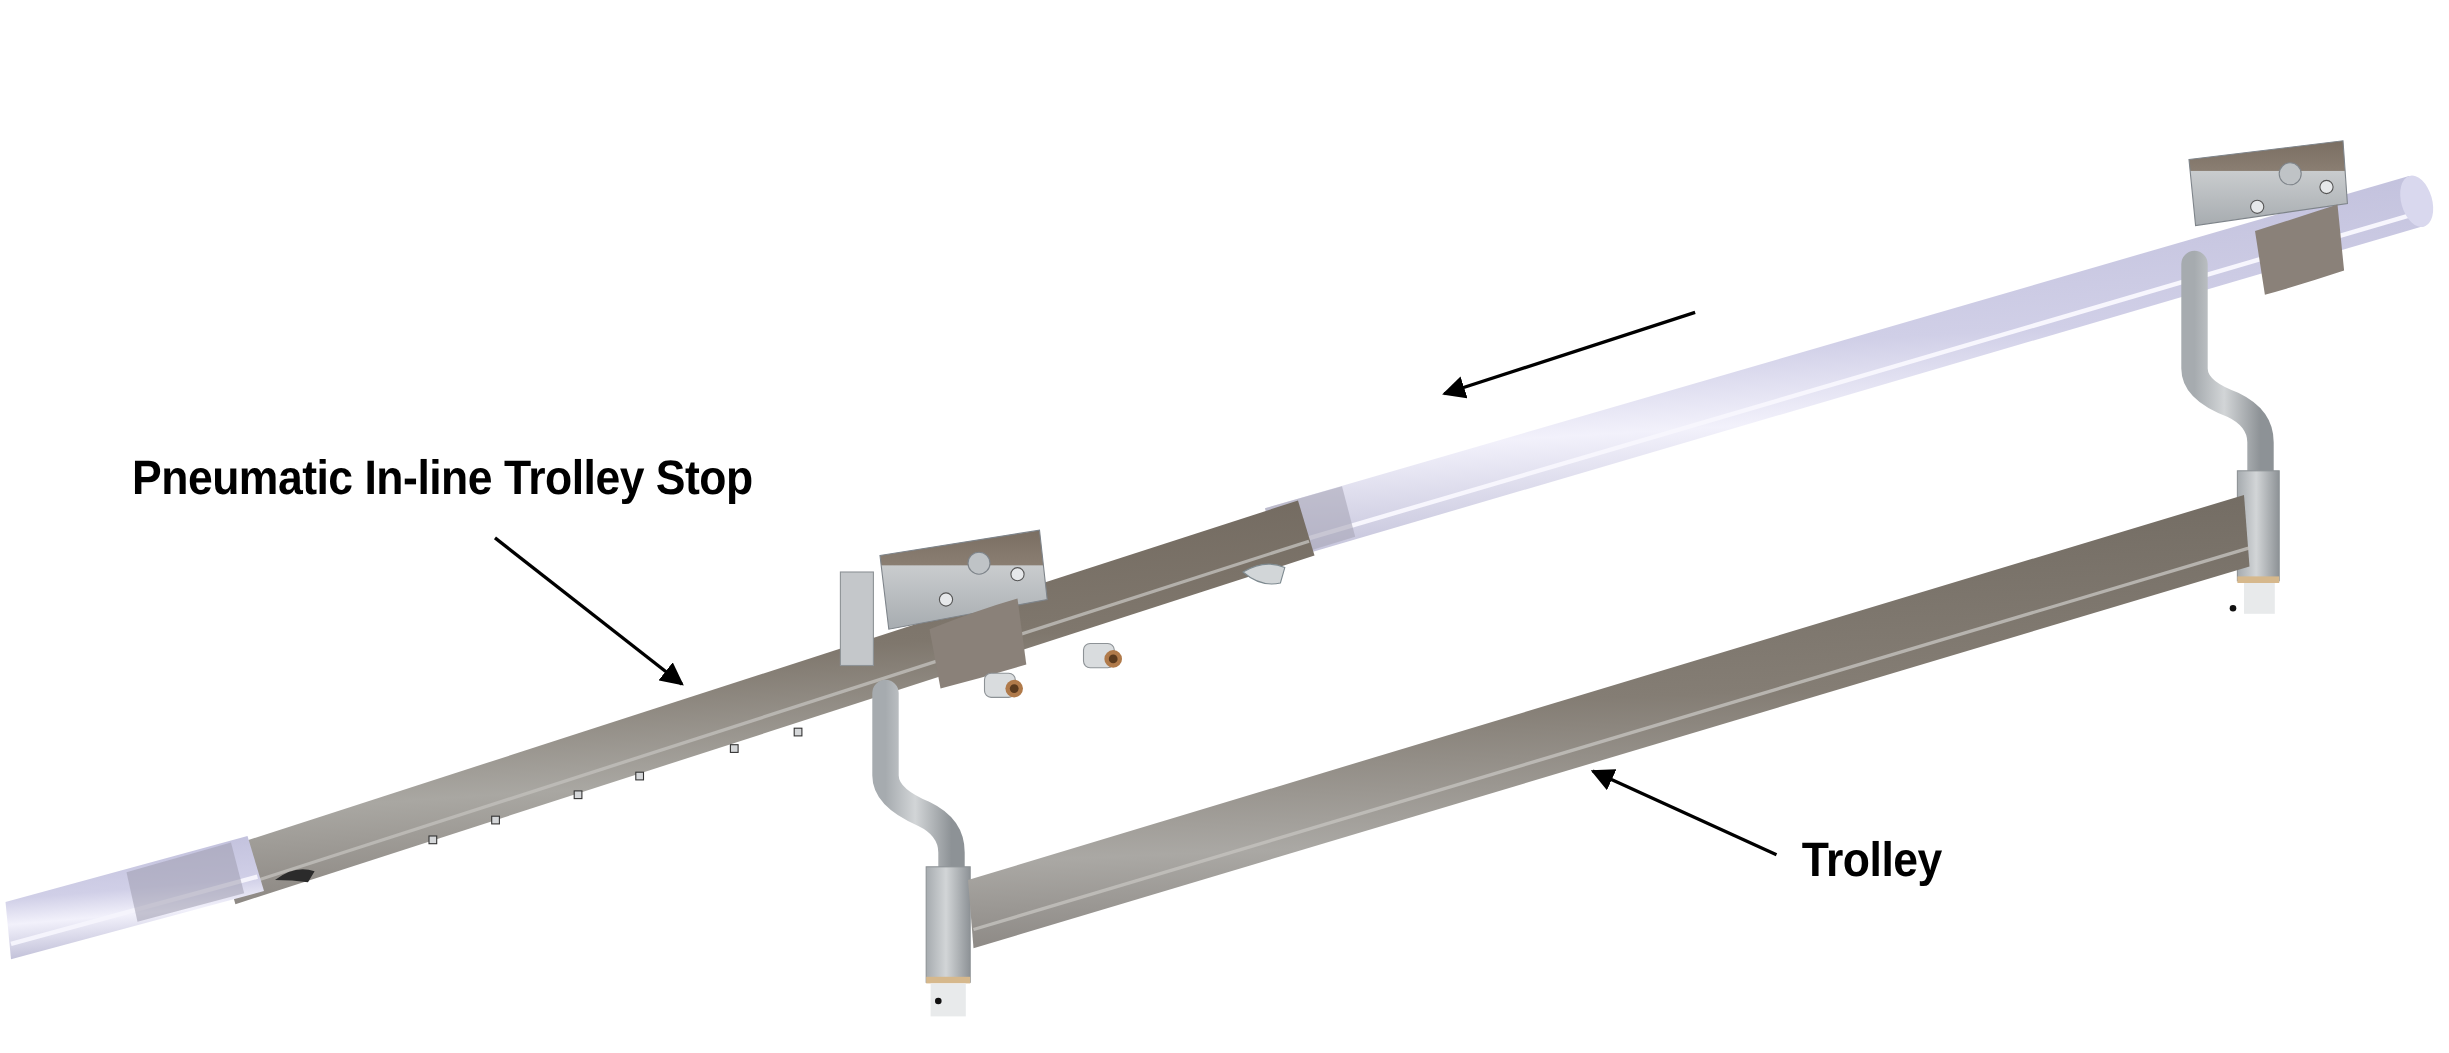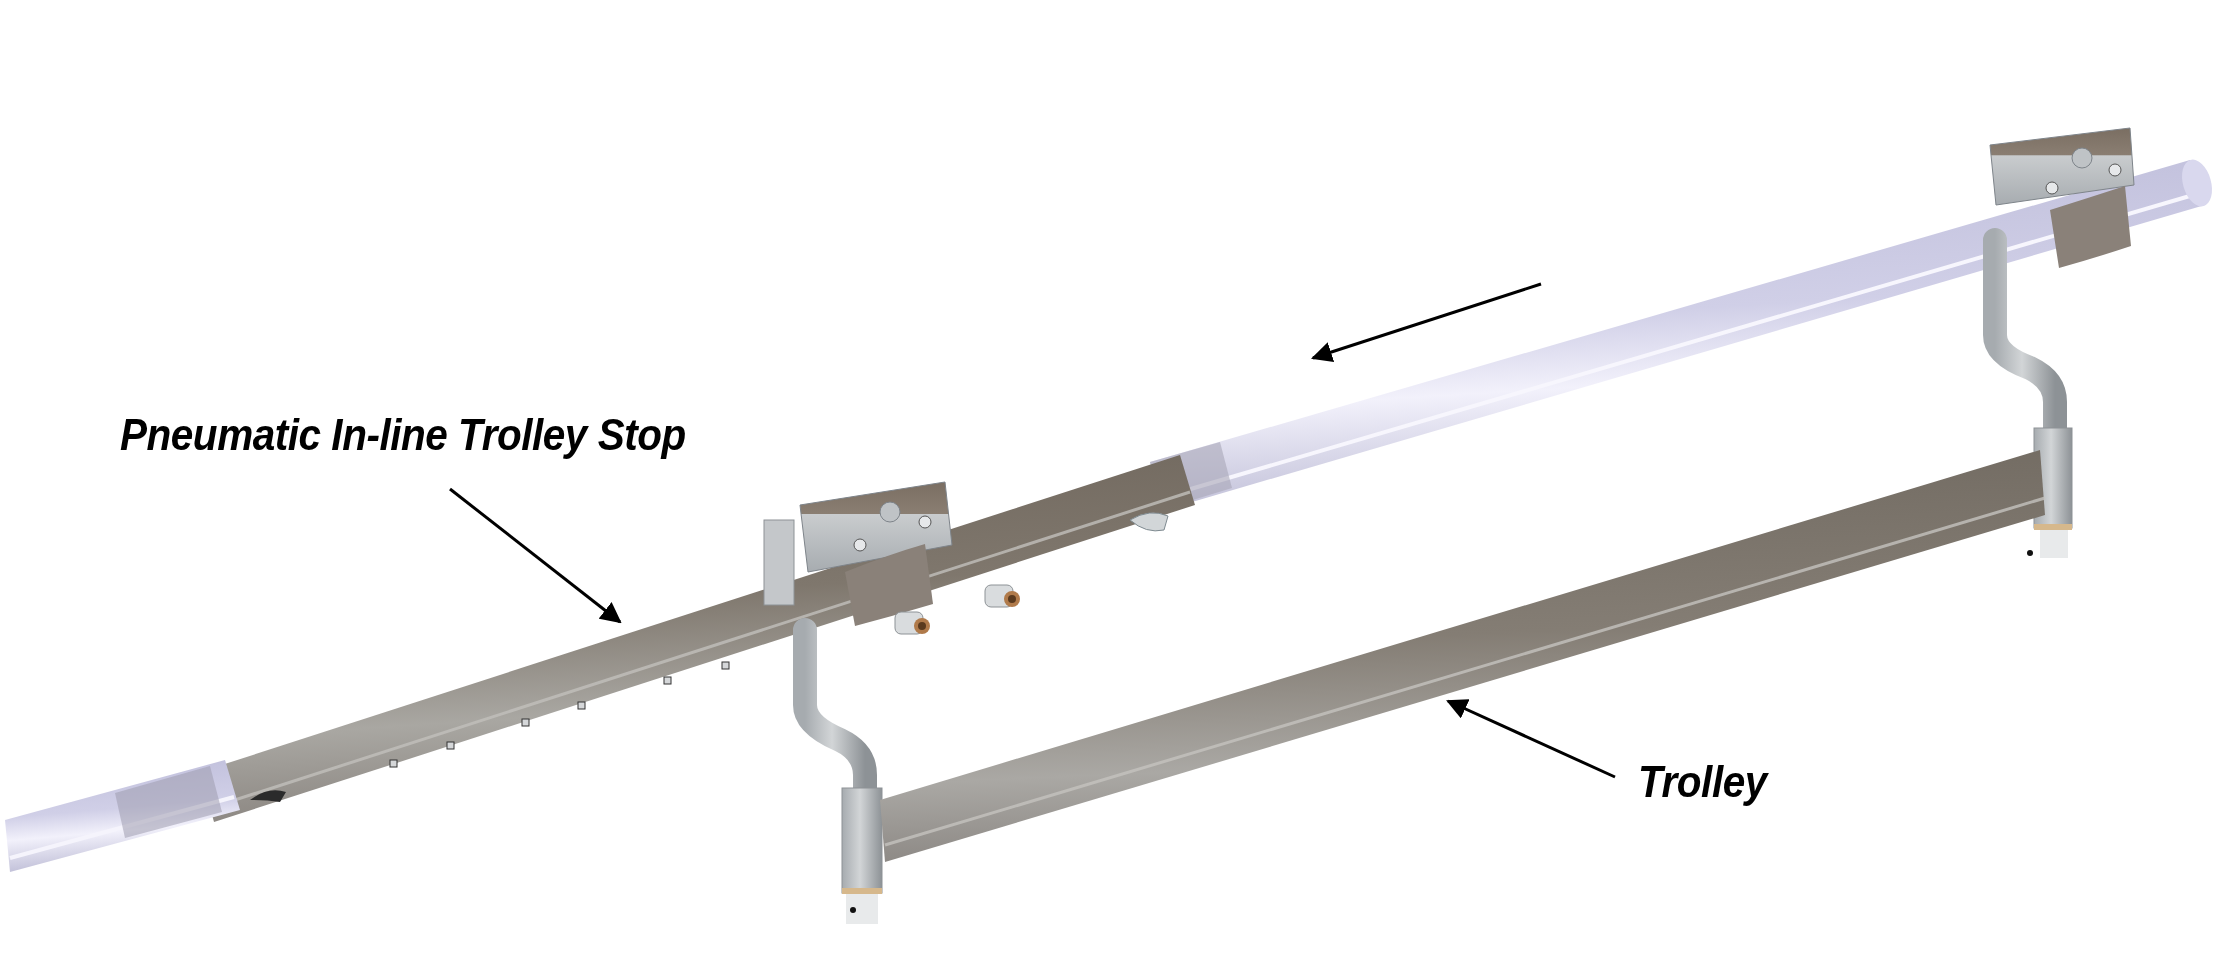--- a/index.html
+++ b/index.html
@@ -1,17 +1,17 @@
 <!DOCTYPE html>
 <html><head>
 <meta charset="utf-8">
 <style>
   html, body { margin: 0; padding: 0; background: #ffffff; }
   body { width: 2226px; height: 957px; position: relative; overflow: hidden; }
-  #stage { position: absolute; left: 0; top: 0; width: 1768px; height: 957px; font-style: italic; }
+  #stage { position: absolute; left: 0; top: 0; width: 1768px; height: 957px; }
   .label {
     position: absolute;
     font-family: "Liberation Sans", sans-serif;
     font-weight: bold;
     color: #000000;
     white-space: nowrap;
     letter-spacing: -0.5px;
   }
   #label-stop { left: 120px; top: 410px; font-size: 44px; transform: scaleX(0.92); transform-origin: left top; }
   #label-trolley { left: 1638px; top: 757px; font-size: 44px; transform: scaleX(0.92); transform-origin: left top; }

